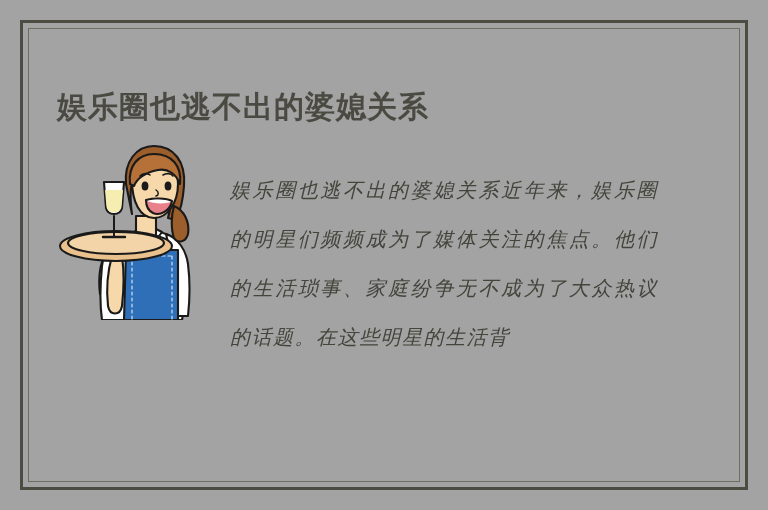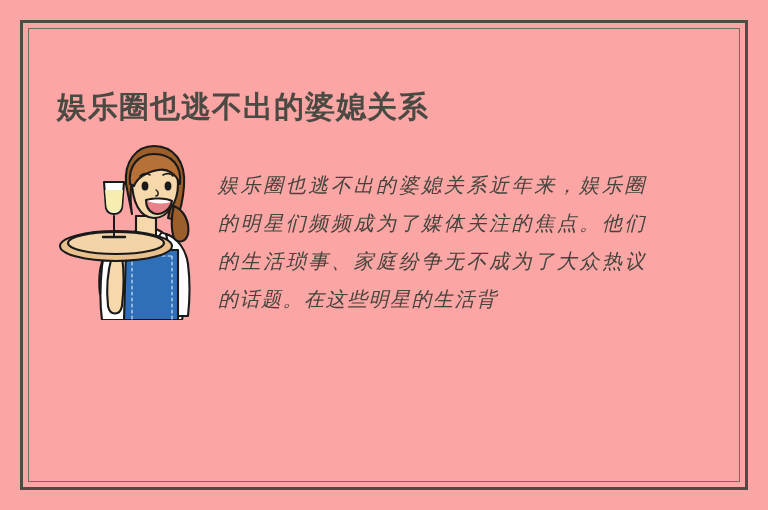--- a/index.html
+++ b/index.html
@@ -11,21 +11,21 @@
     height: 510px;
     overflow: hidden;
     background: #fdfdf4;
     font-family: "Liberation Sans", sans-serif;
   }
 
   .page {
     position: relative;
     width: 768px;
     height: 510px;
-    background: #fca5a5;
+    background: #a3a3a3;
     box-sizing: border-box;
   }
 
   
   .frame-outer {
     position: absolute;
     left: 20px;
     top: 20px;
     width: 728px;
     height: 470px;
@@ -67,25 +67,25 @@
   }
   .illustration svg {
     display: block;
     width: 156px;
     height: 182px;
   }
 
   
   .article-body {
     position: absolute;
-    left: 218px;
+    left: 230px;
     top: 166px;
     width: 428px;
     font-size: 20px;
-    line-height: 38px;
+    line-height: 49px;
     color: #44443c;
     letter-spacing: 1.5px;
     text-align: justify;
     font-family: "LiSu", "STKaiti", "KaiTi", "DejaVu Serif", serif;
     font-style: italic;
   }
 </style>
 </head>
 <body>
 

